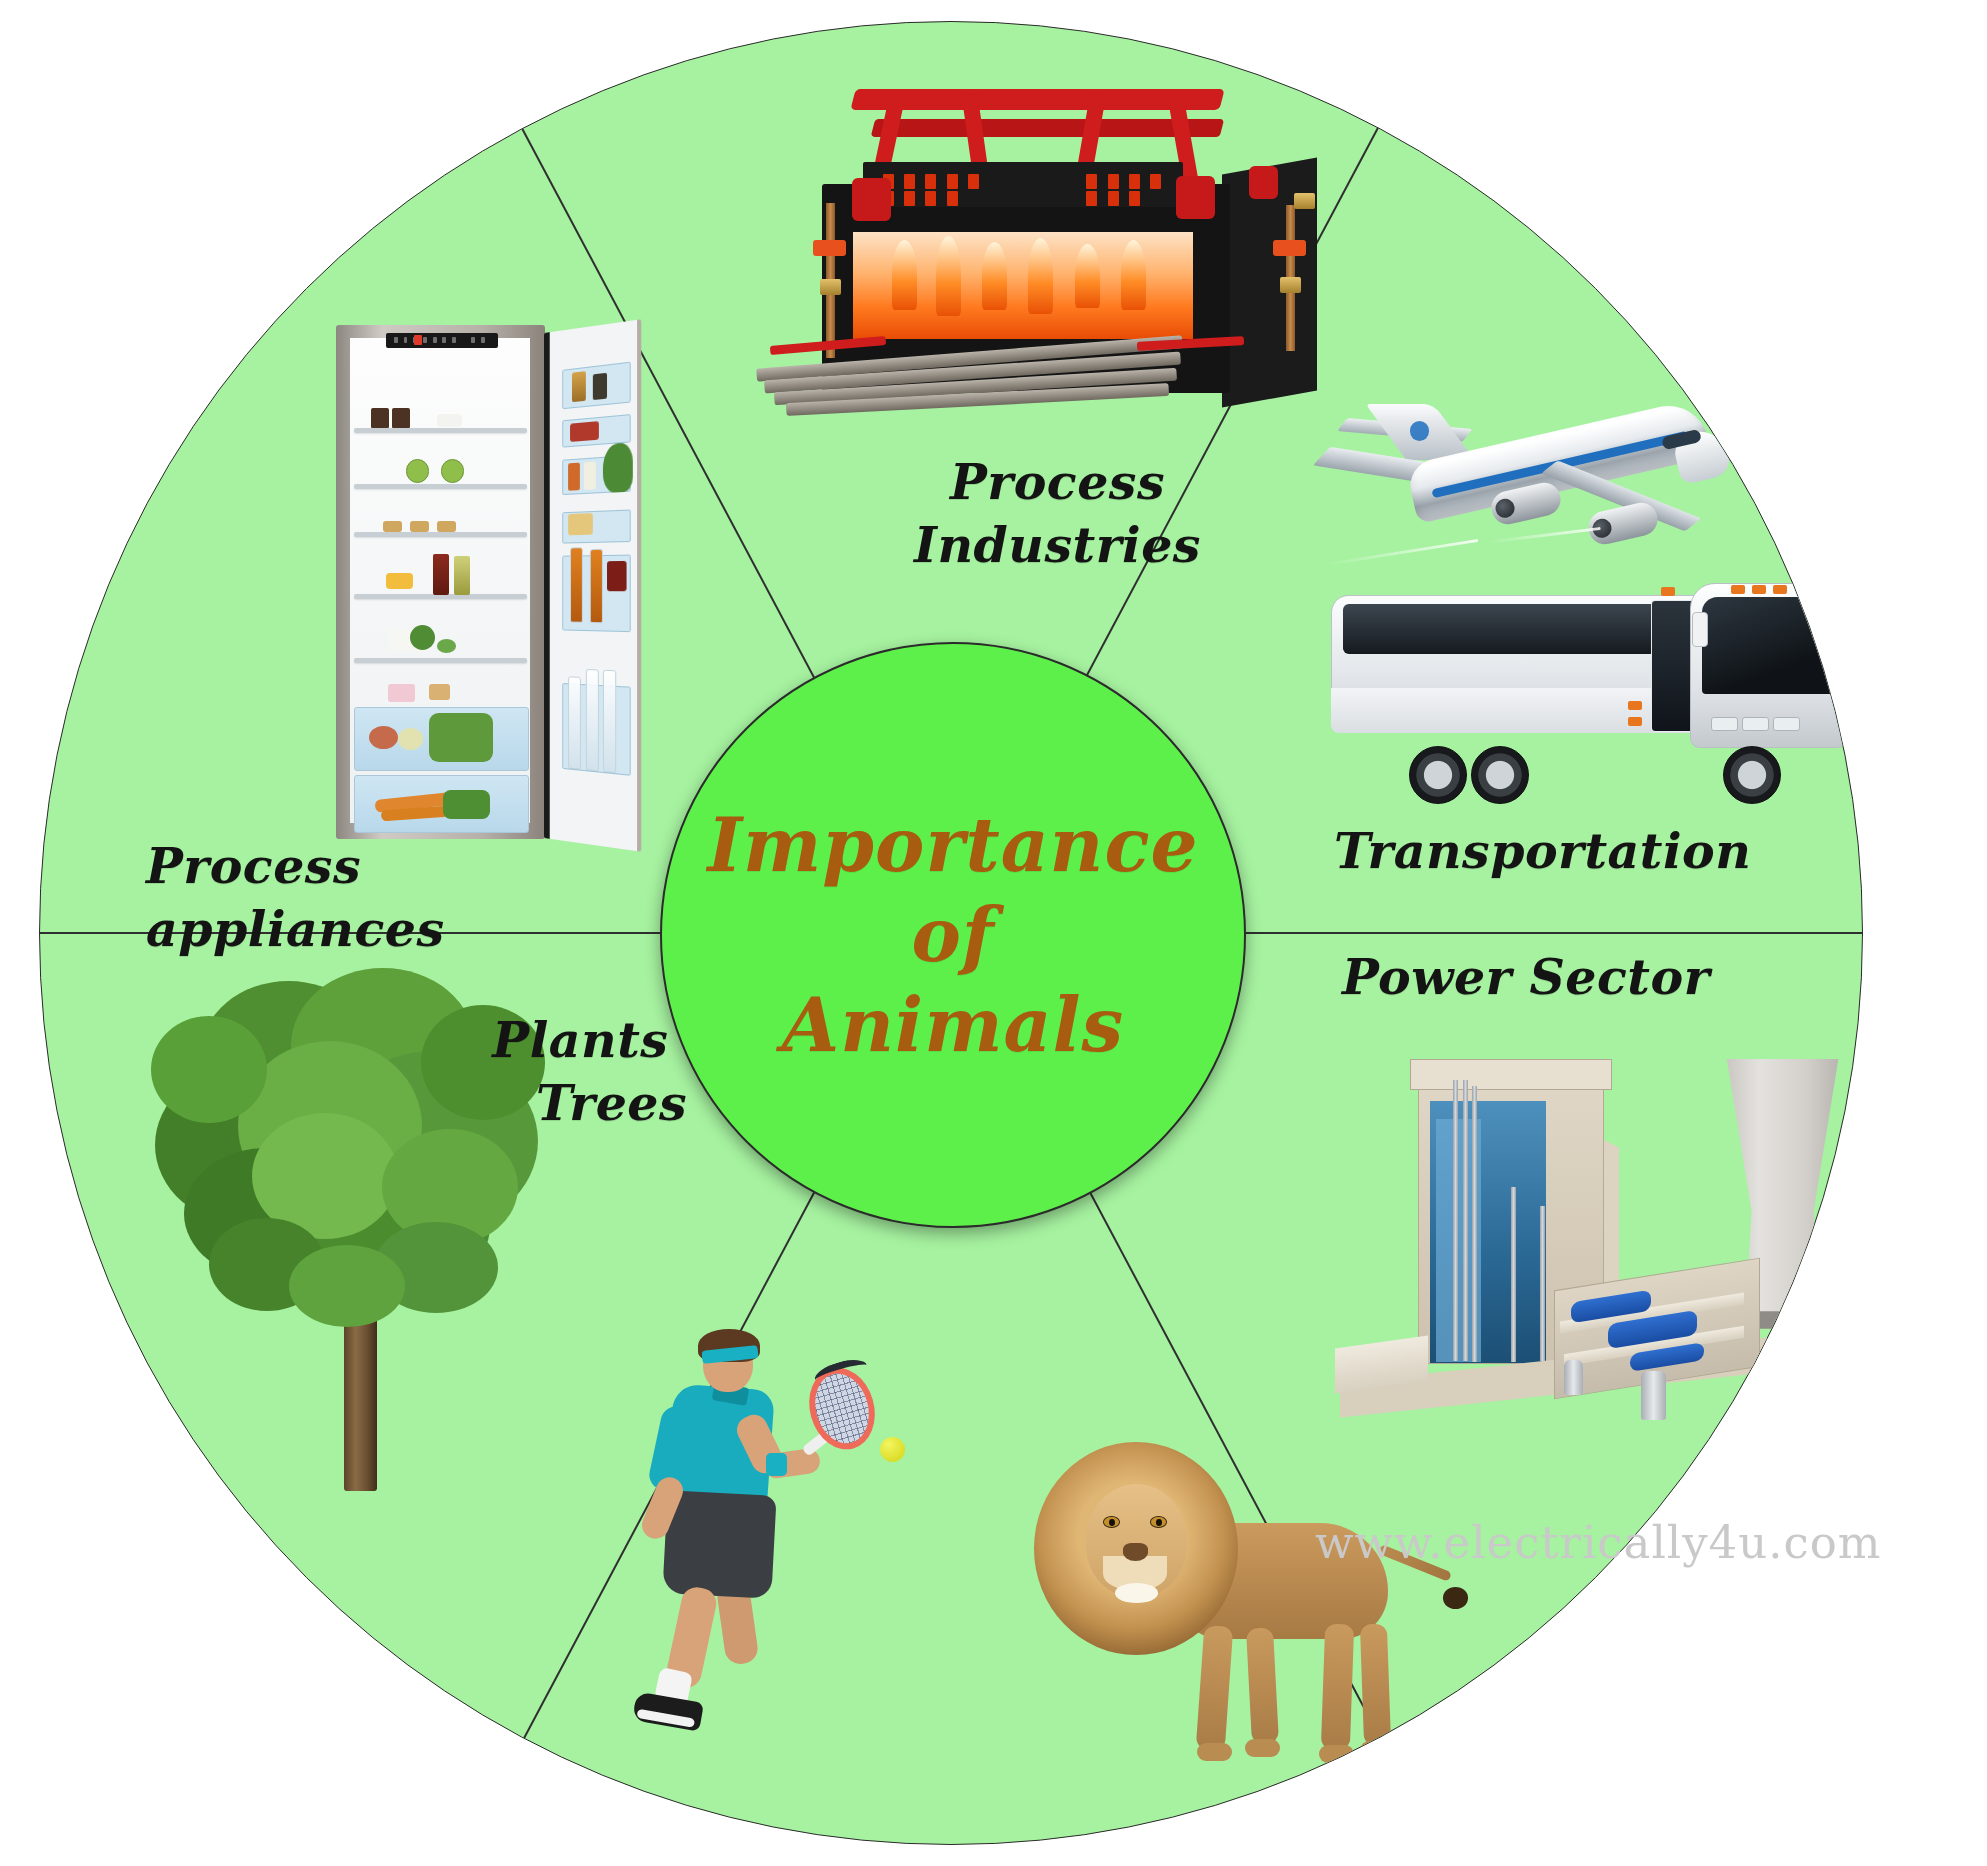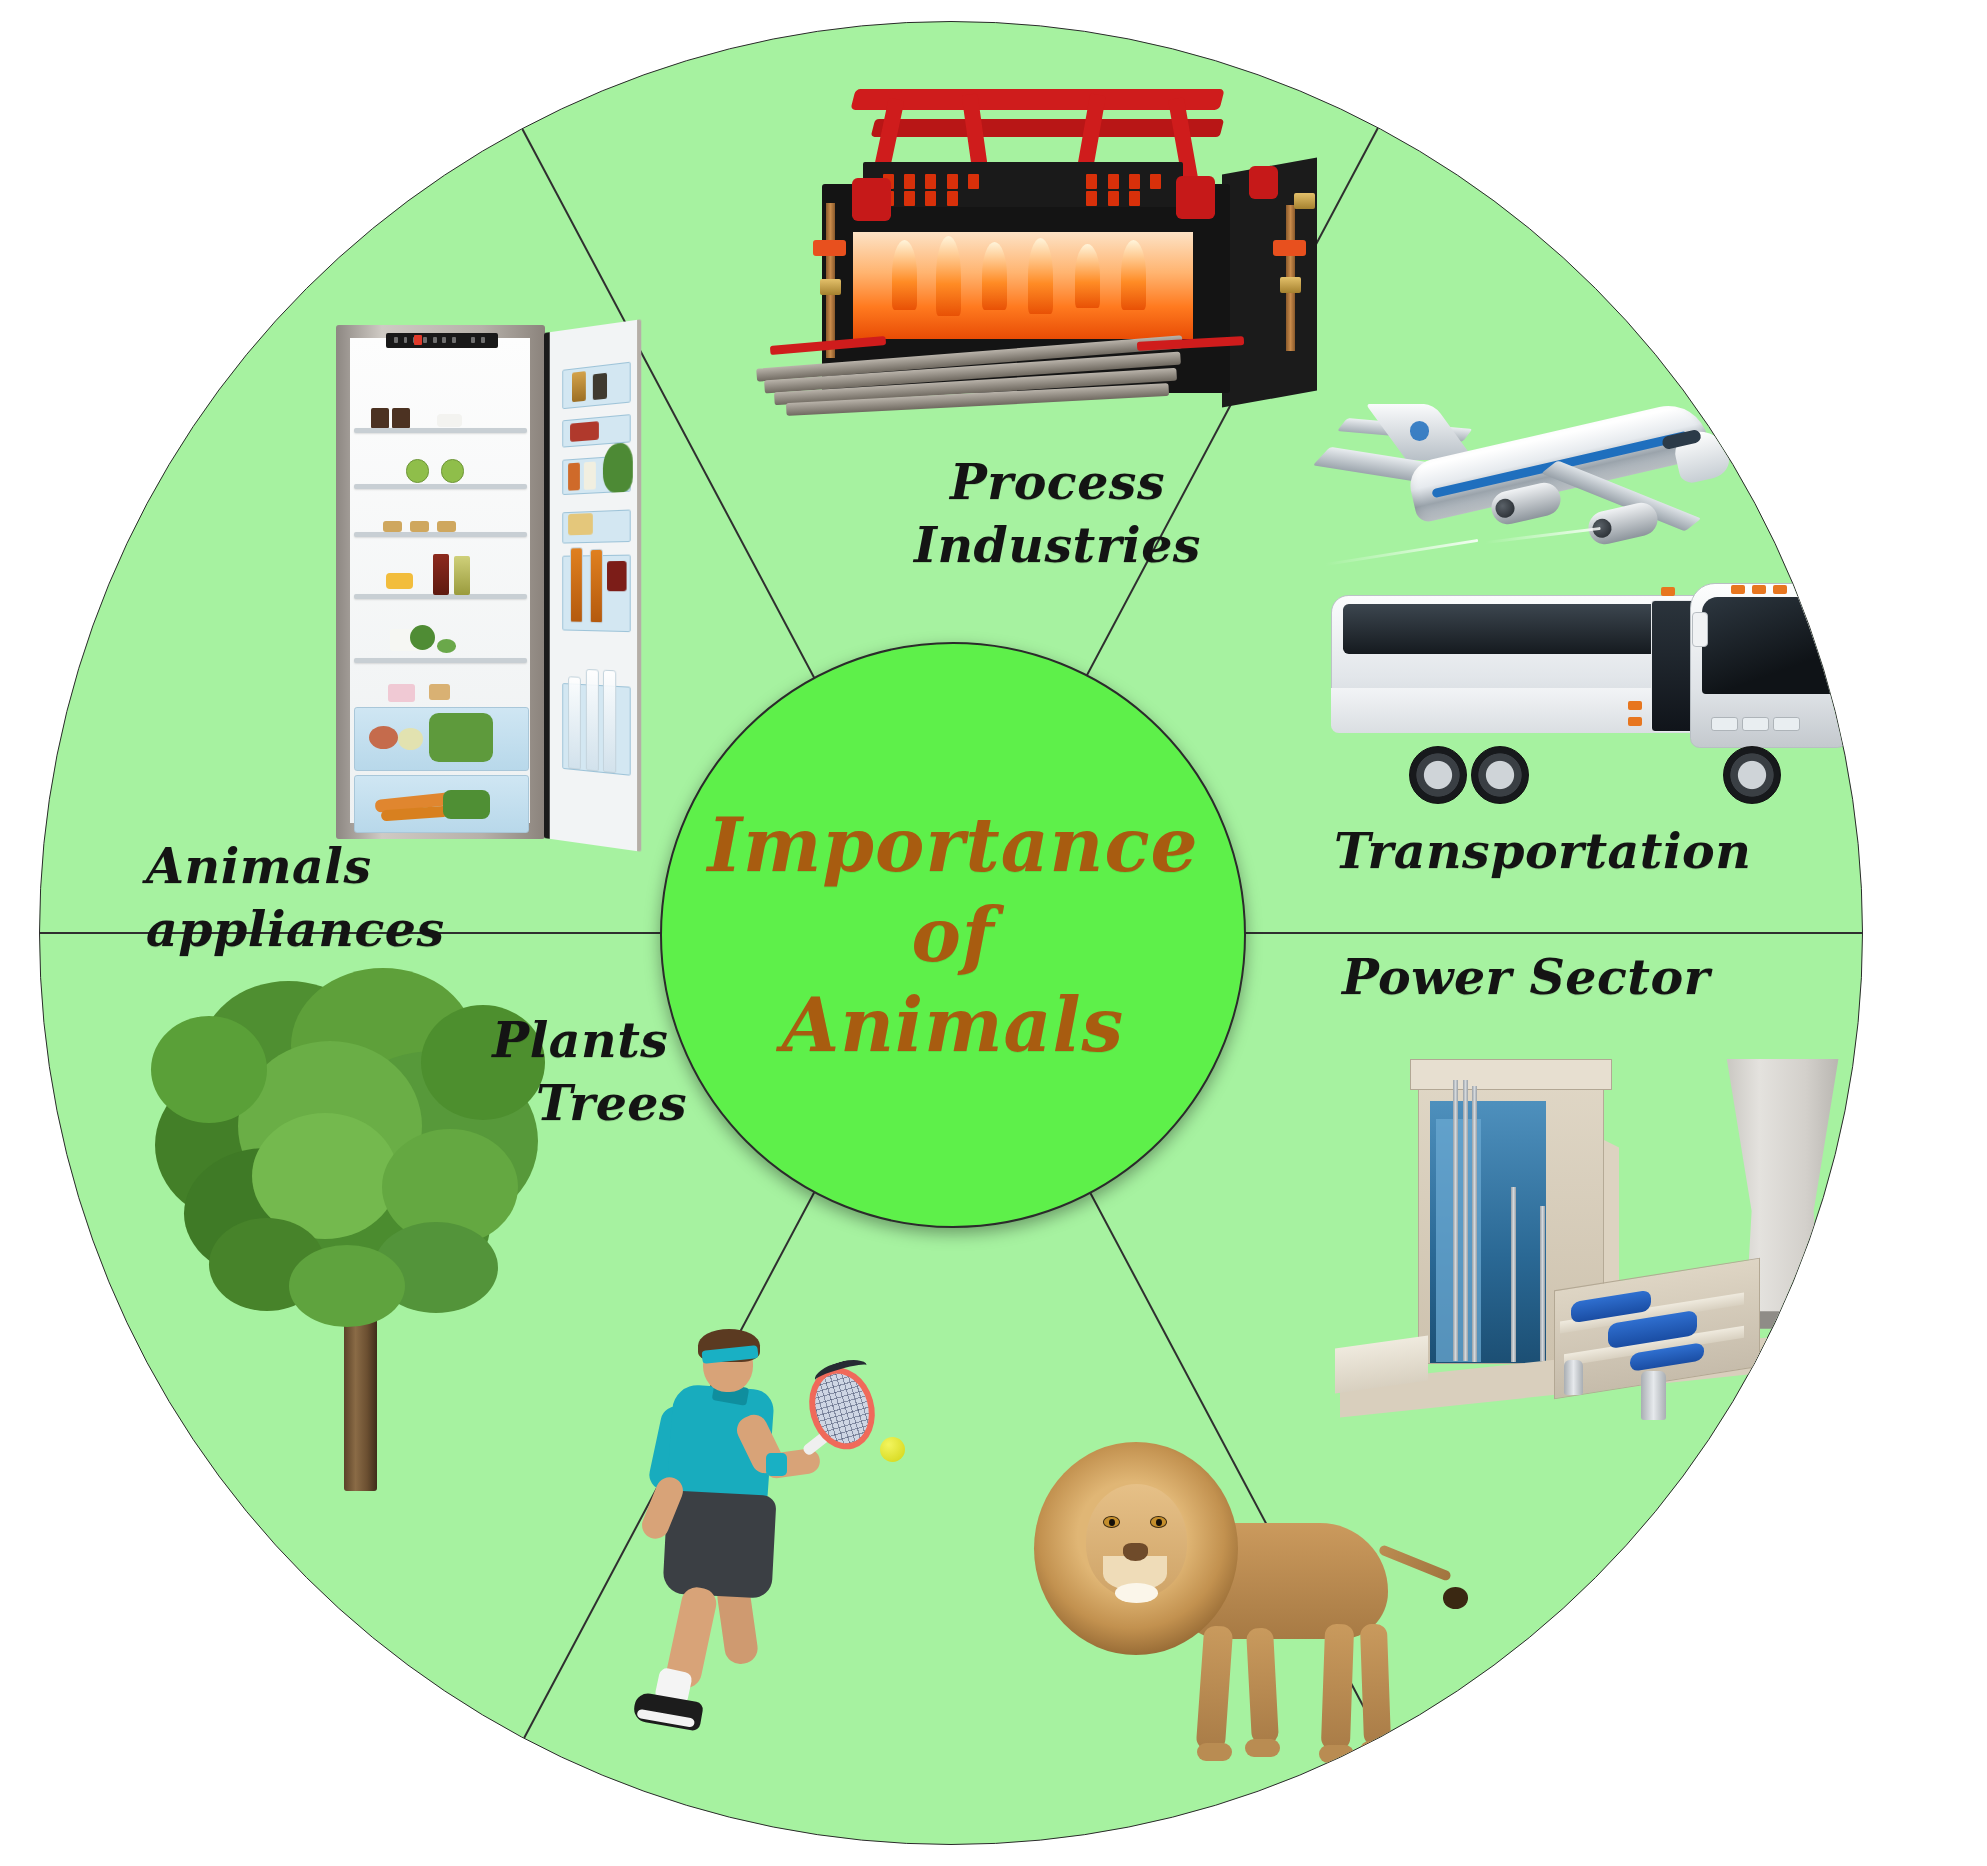--- a/index.html
+++ b/index.html
@@ -542,17 +542,18 @@
     </div>
 
   </div>
 
   <div class="seg-label" id="label-process">Process
 Industries</div>
   <div class="seg-label" id="label-transport">Transportation</div>
   <div class="seg-label" id="label-power">Power Sector</div>
   <div class="seg-label" id="label-plants">Plants &amp;
 Trees</div>
-  <div class="seg-label" id="label-domestic">Animals appliances</div>
-
+  <div class="seg-label" id="label-domestic">Process appliances</div>
+
+  <div id="watermark">www.electrically4u.com</div>
 
 </div>
 
 
 </body></html>

